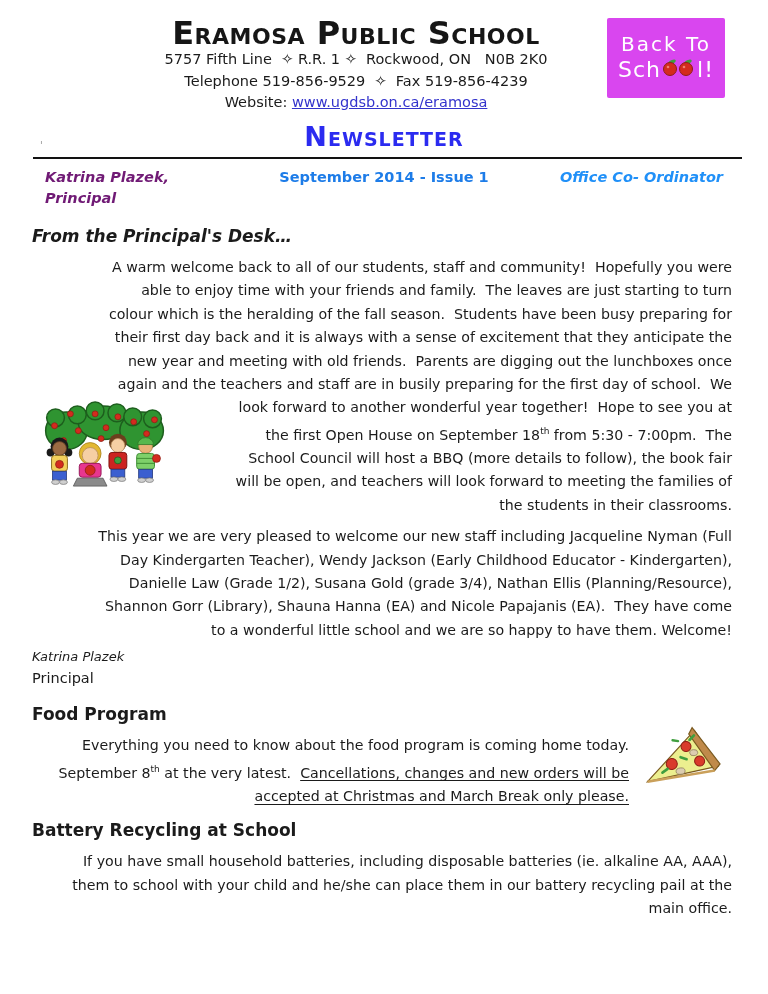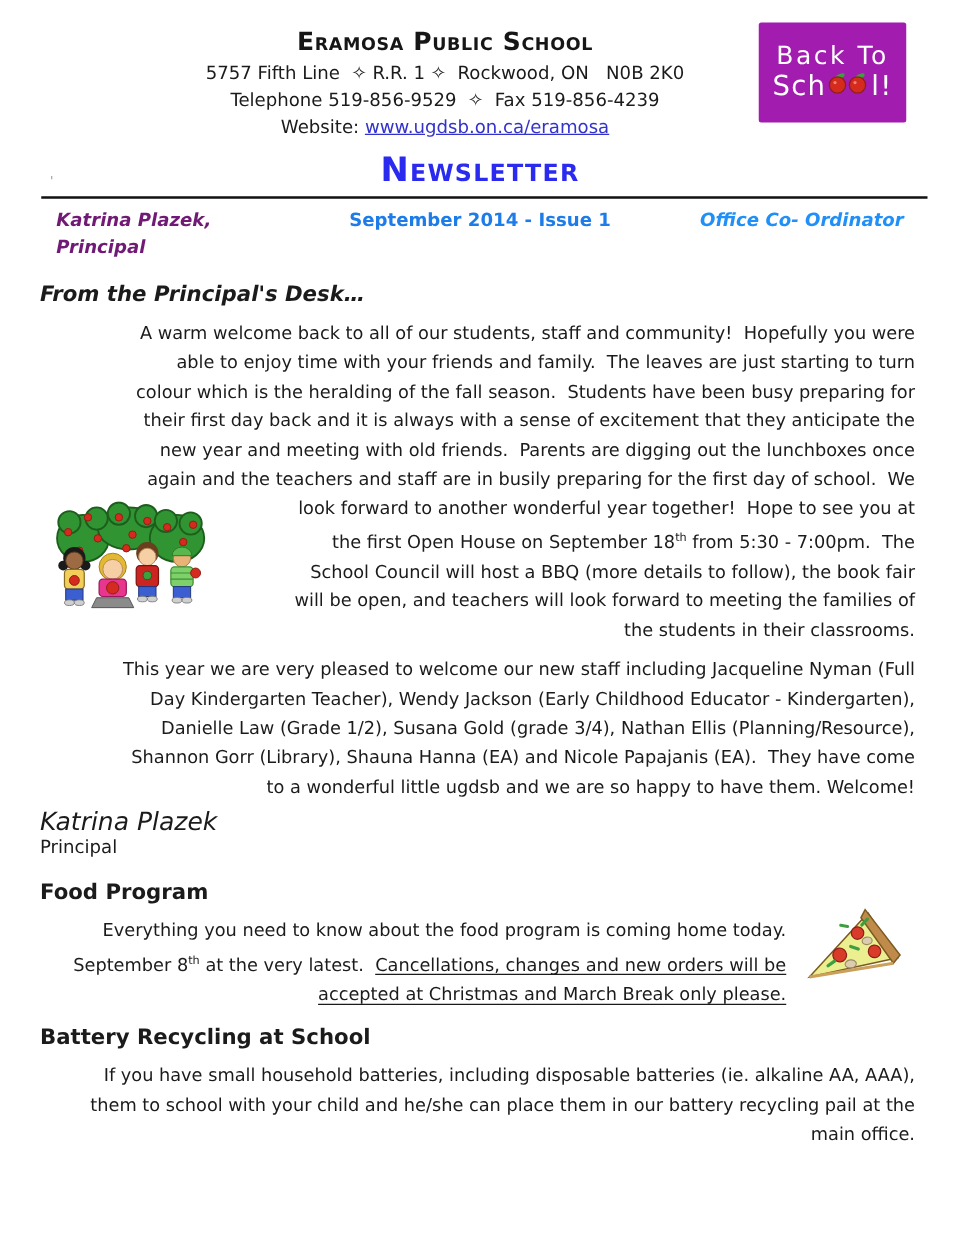--- a/index.html
+++ b/index.html
@@ -11,33 +11,33 @@
     position: relative;
     overflow: hidden;
   }
   .page { position: relative; width: 768px; height: 994px; }
 
   
   .header-text { width: 712px; text-align: center; padding-top: 18px; }
   .school-name {
     font-variant: small-caps;
     font-weight: bold;
-    font-size: 20px;
+    font-size: 32px;
     letter-spacing: 0.5px;
     color: #161616;
     line-height: 30px;
   }
   .addr { font-size: 14.5px; line-height: 22px; white-space: pre; }
   .site-row { font-size: 14.5px; line-height: 20px; white-space: pre; }
   .site-link { color: #3333cc; text-decoration: underline; cursor: pointer; }
 
   .logo {
     position: absolute; right: 43px; top: 18px;
     width: 118px; height: 80px;
-    background: #a21caf;
+    background: #d946ef;
     border-radius: 2px;
     color: #ffffff;
     display: flex; flex-direction: column; align-items: center; justify-content: center;
     line-height: 1.1;
   }
   .logo-l1 { font-size: 20px; letter-spacing: 2px; }
   .logo-l2 { font-size: 22px; display: flex; align-items: flex-end; letter-spacing: 1px; margin-top: 2px; }
   .logo-apples { margin: 0 1px 1px 1px; }
 
   
@@ -65,21 +65,21 @@
   .h-plain  { font-size: 17px; font-weight: bold; line-height: 24px; }
   .para { font-size: 14.2px; line-height: 23.4px; margin-top: 8px; }
   .para > div, .line { white-space: pre; text-align: right; }
   .sup { font-size: 9px; vertical-align: super; }
   .ul { text-decoration: underline; text-underline-offset: 3px; }
 
   .media-para { margin-top: 0; }
   .kids-float { float: left; margin: 5px 14px 2px 11px; width: 126px; height: 95px; }
   .pizza-float { float: right; margin: -8px 9px 0 10px; width: 84px; height: 60px; }
 
-  .sig-name { font-size: 20px; font-style: italic; line-height: 20.5px; margin-top: 5px; }
+  .sig-name { font-size: 13px; font-style: italic; line-height: 20.5px; margin-top: 5px; }
   .sig-role { font-size: 14.5px; line-height: 20.5px; }
 
   .food-head { margin-top: 14px; }
   .battery-head { margin-top: 10px; }
   .clearfix::after { content: ""; display: table; clear: both; }
 </style>
 </head>
 <body>
 
 <div class="page">
@@ -213,21 +213,21 @@
       <div class="line">School Council will host a BBQ (more details to follow), the book fair</div>
       <div class="line">will be open, and teachers will look forward to meeting the families of</div>
       <div class="line">the students in their classrooms.</div>
     </div>
 
     <div class="para">
         <div>This year we are very pleased to welcome our new staff including Jacqueline Nyman (Full</div>
         <div>Day Kindergarten Teacher), Wendy Jackson (Early Childhood Educator - Kindergarten),</div>
         <div>Danielle Law (Grade 1/2), Susana Gold (grade 3/4), Nathan Ellis (Planning/Resource),</div>
         <div>Shannon Gorr (Library), Shauna Hanna (EA) and Nicole Papajanis (EA).  They have come</div>
-        <div>to a wonderful little ugdsb and we are so happy to have them. Welcome!</div>
+        <div>to a wonderful little school and we are so happy to have them. Welcome!</div>
       </div>
 
     <div class="sig-name">Katrina Plazek</div>
     <div class="sig-role">Principal</div>
 
     <div class="h-plain food-head">Food Program</div>
     <div class="para clearfix">
       <span class="pizza-float">
         <svg width="84" height="60" viewBox="0 0 84 60">
           <g transform="rotate(-6 42 30)">

